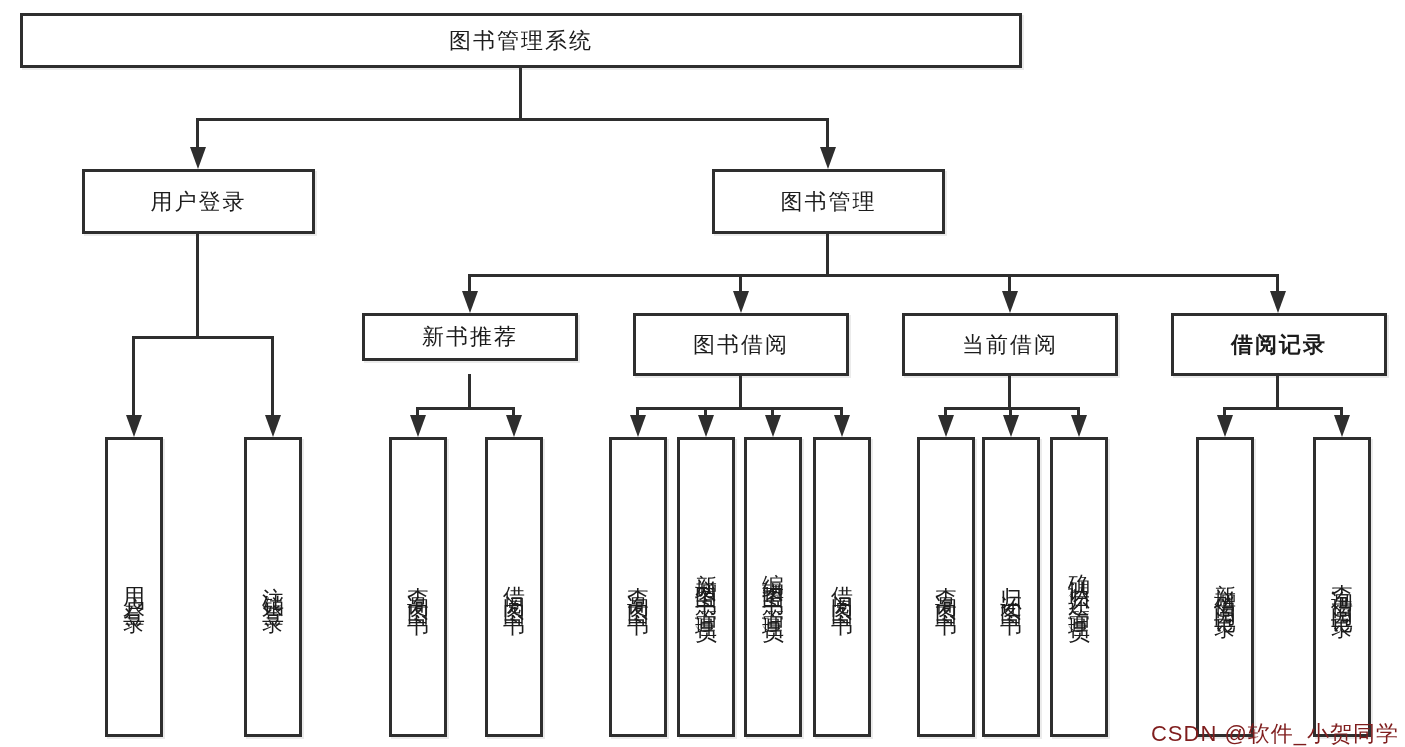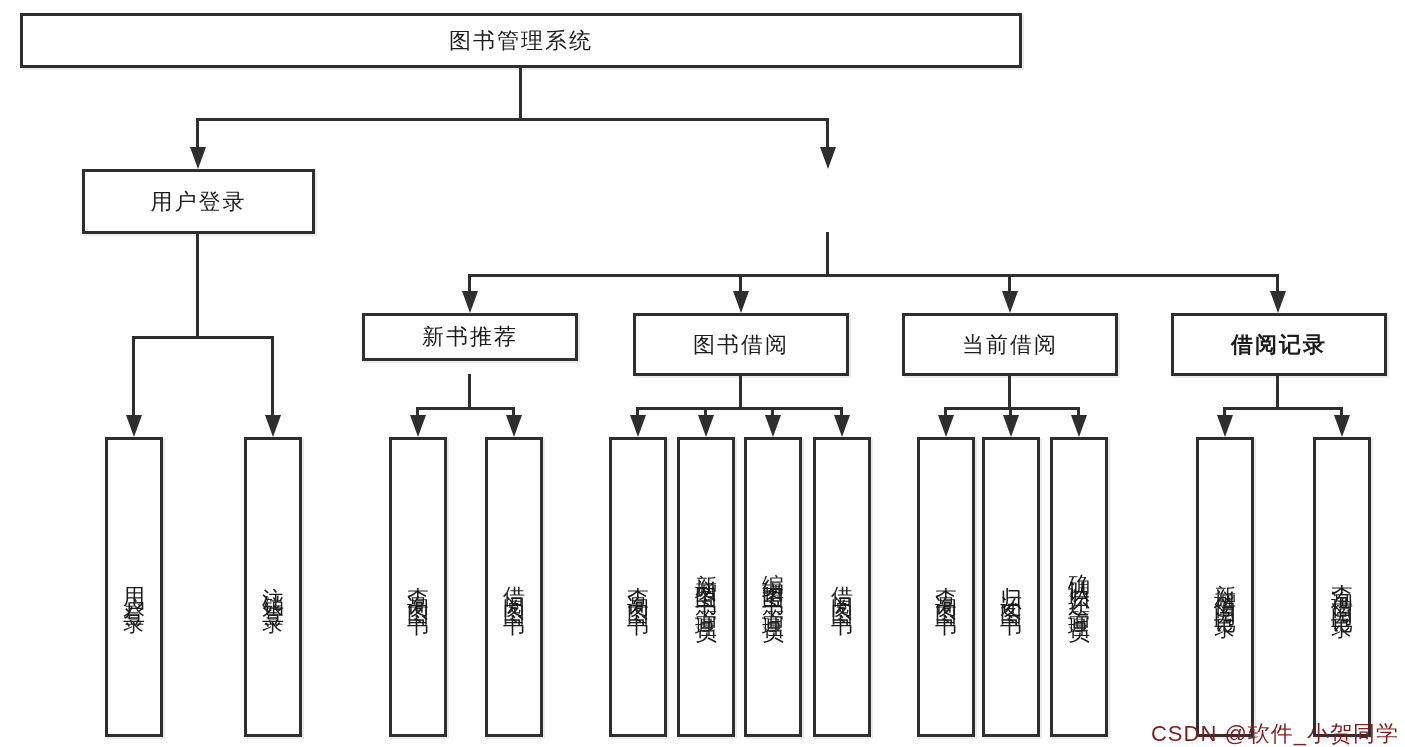--- a/index.html
+++ b/index.html
@@ -69,20 +69,23 @@
     <div class="hl" style="left:196px;top:118px;width:633px;"></div>
     <div class="vl" style="left:196px;top:118px;height:30px;"></div>
     <div class="ah" style="left:190px;top:147px;"></div>
     <div class="vl" style="left:826px;top:118px;height:30px;"></div>
     <div class="ah" style="left:820px;top:147px;"></div>
   </div>
 
   <div class="hnode" style="left:82px;top:169px;width:233px;height:65px;">
     <span>用户登录</span>
   </div>
+  <div class="hnode" style="left:712px;top:169px;width:233px;height:65px;">
+    <span>图书管理</span>
+  </div>
 
   <div>
     <div class="vl" style="left:196px;top:232px;height:107px;"></div>
     <div class="hl" style="left:132px;top:336px;width:142px;"></div>
     <div class="vl" style="left:132px;top:336px;height:80px;"></div>
     <div class="ah" style="left:126px;top:415px;"></div>
     <div class="vl" style="left:271px;top:336px;height:80px;"></div>
     <div class="ah" style="left:265px;top:415px;"></div>
   </div>
 

